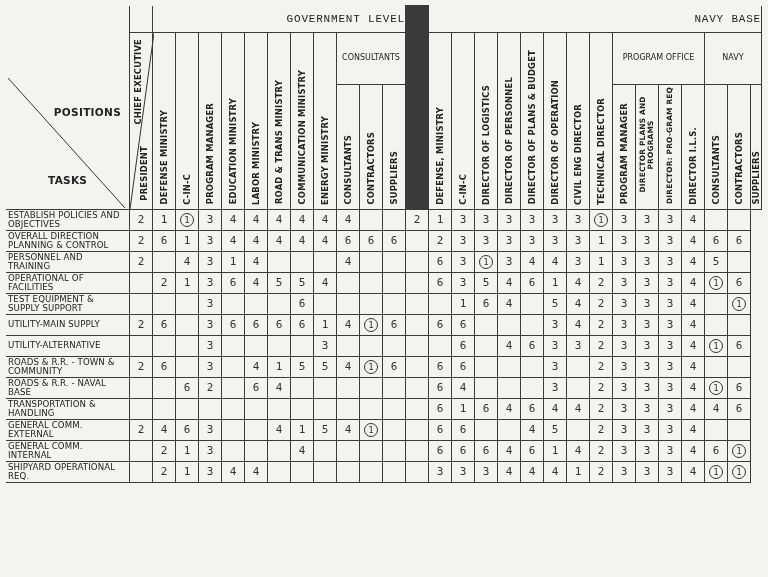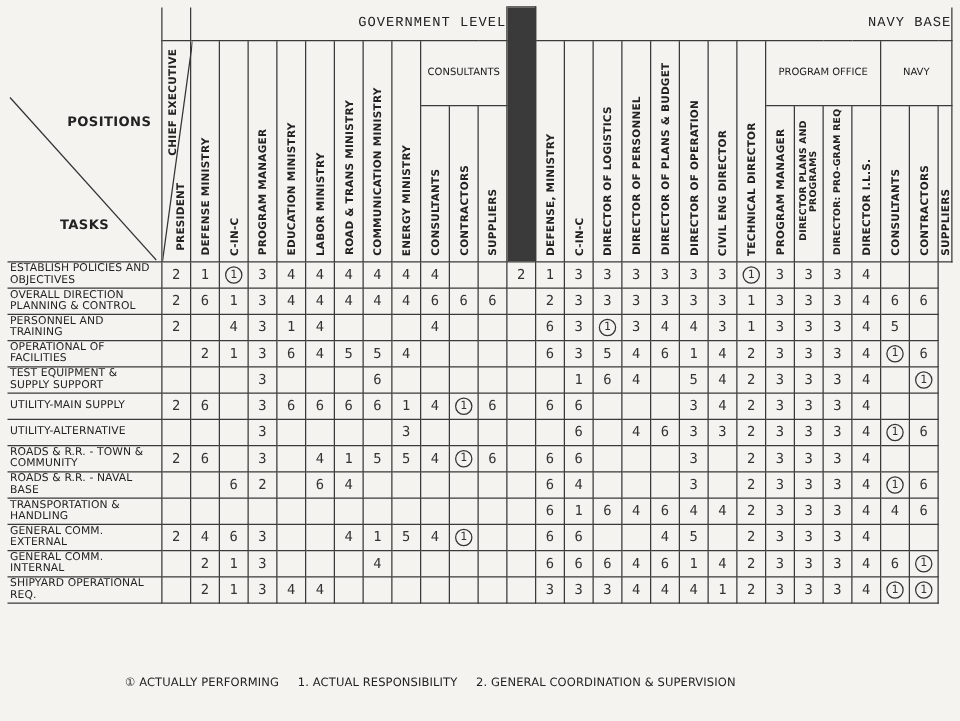--- a/index.html
+++ b/index.html
@@ -4,21 +4,21 @@
 <style>
   html, body { margin: 0; padding: 0; background: #f4f3ef; }
   body { width: 768px; height: 577px; position: relative; overflow: hidden;
          font-family: "DejaVu Sans", sans-serif; color: #222; }
   .page { position: absolute; left: 0; top: 0; width: 768px; height: 577px; }
   table.matrix { position: absolute; left: 6px; top: 5px; border-collapse: collapse;
                  table-layout: fixed; }
   table.matrix td, table.matrix th { border: 1px solid #3a3a3a; padding: 0; }
   .corner { position: relative; width: 119px; border-left: none !important; border-top: none !important; }
   .corner .diag { position: absolute; left: 0; top: 0; width: 100%; height: 100%; }
-  .corner .lbl-pos { position: absolute; right: 8px; top: 86px; font-size: 10.5px; letter-spacing: .3px; text-align: center; }
+  .corner .lbl-pos { position: absolute; right: 8px; top: 100px; font-size: 10.5px; letter-spacing: .3px; text-align: center; }
   .corner .lbl-task { position: absolute; left: 42px; top: 168px; font-size: 10.5px; letter-spacing: .3px; }
   .level-head { height: 26px; font-size: 11px; font-weight: normal; letter-spacing: .8px;
                 text-align: right; border-top: none !important; font-family: Liberation Mono, monospace; }
   .group-head { font-size: 8px; font-weight: normal; text-align: center; height: 50px; line-height: 10px; }
   .vert { height: 120px; vertical-align: bottom; }
   .vert-tall { height: 176px; vertical-align: bottom; }
   .vtxt { writing-mode: vertical-rl; transform: rotate(180deg); font-size: 8.4px;
           white-space: nowrap; margin: 0 auto 4px auto; letter-spacing: .2px; line-height: 10px; }
   .vtxt-sm { font-size: 7.4px; line-height: 8px; white-space: normal; }
   .exec-cell { position: relative; }
@@ -537,19 +537,14 @@
           <td class="v">3</td>
           <td class="v">3</td>
           <td class="v">4</td>
           <td class="v"><span class="circ">1</span></td>
           <td class="v"><span class="circ">1</span></td>
         </tr>
       </tbody>
   </table>
 
   <div class="legend">
-    <div class="row">
-      <span class="item">① ACTUALLY PERFORMING</span>
-      <span class="item">1. ACTUAL RESPONSIBILITY</span>
-      <span class="item">2. GENERAL COORDINATION &amp; SUPERVISION</span>
-    </div>
   </div>
 </div>
 
 </body></html>

